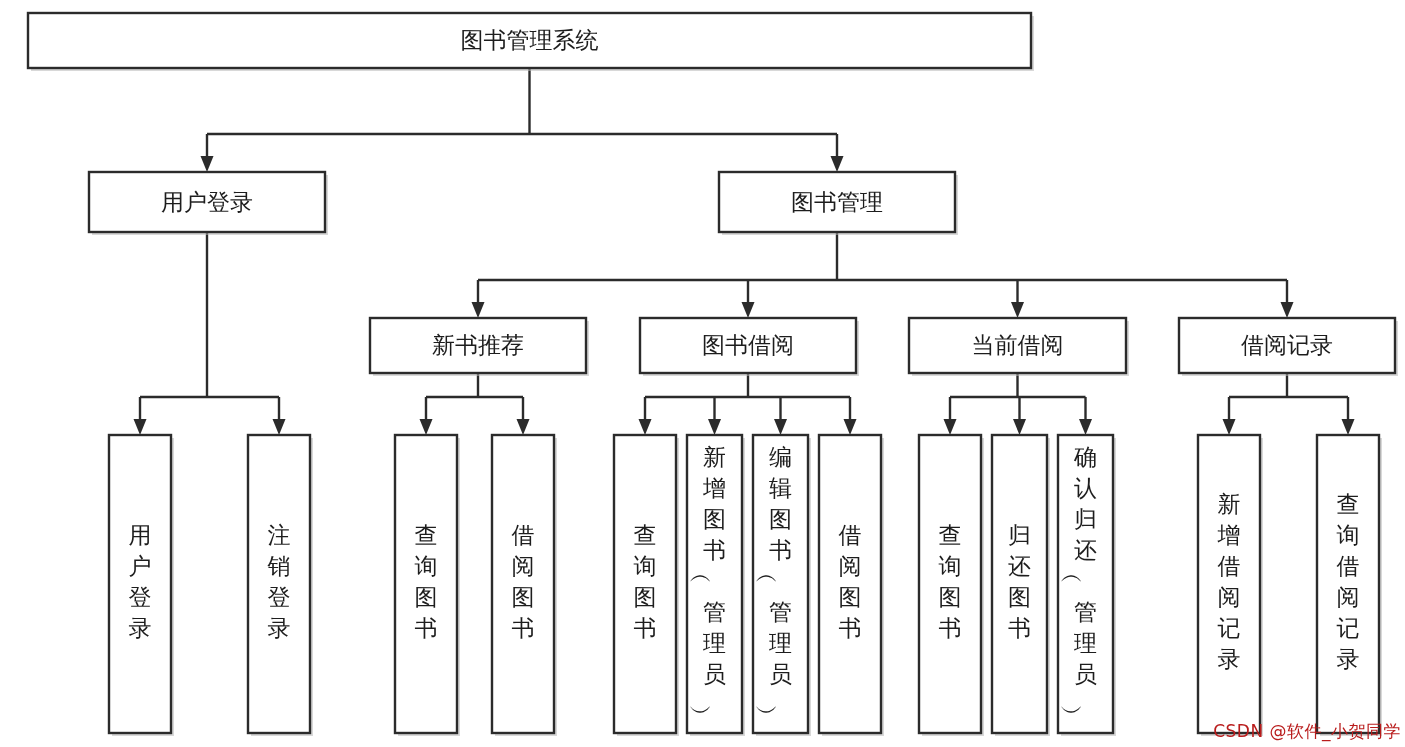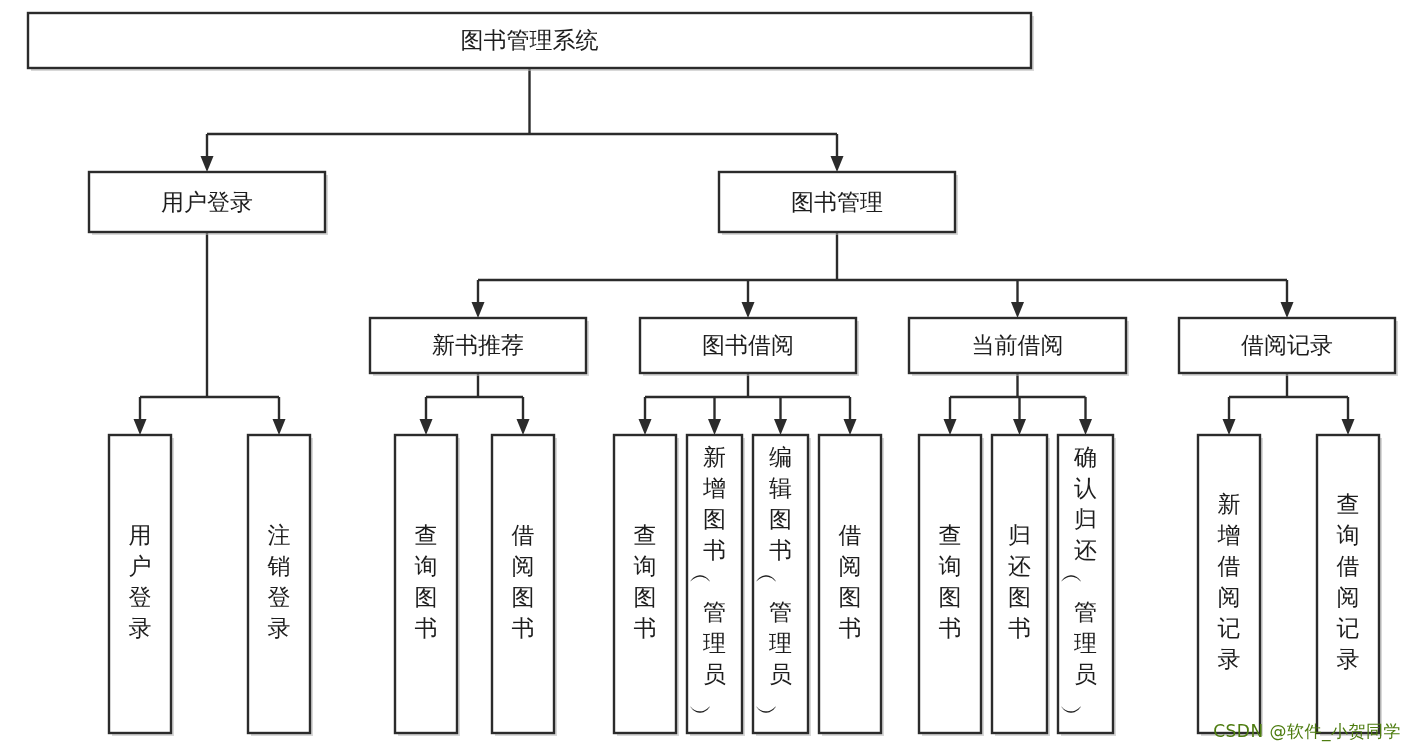--- a/index.html
+++ b/index.html
@@ -56,21 +56,21 @@
     font-family: "DejaVu Sans", "Liberation Sans", sans-serif;
     font-size: 23px;
     text-anchor: middle;
   }
   .watermark {
     position: absolute;
     right: 12px;
     bottom: 4px;
     font-family: "DejaVu Sans", "Liberation Sans", sans-serif;
     font-size: 17px;
-    color: #4d7c0f;
+    color: #b91c1c;
     letter-spacing: 0.5px;
     white-space: nowrap;
     user-select: none;
   }
 </style>
 </head>
 <body>
 
 <div id="diagram-root">
   <svg class="flowchart" id="flowchart-svg" viewBox="0 0 1405 747" xmlns="http://www.w3.org/2000/svg">

